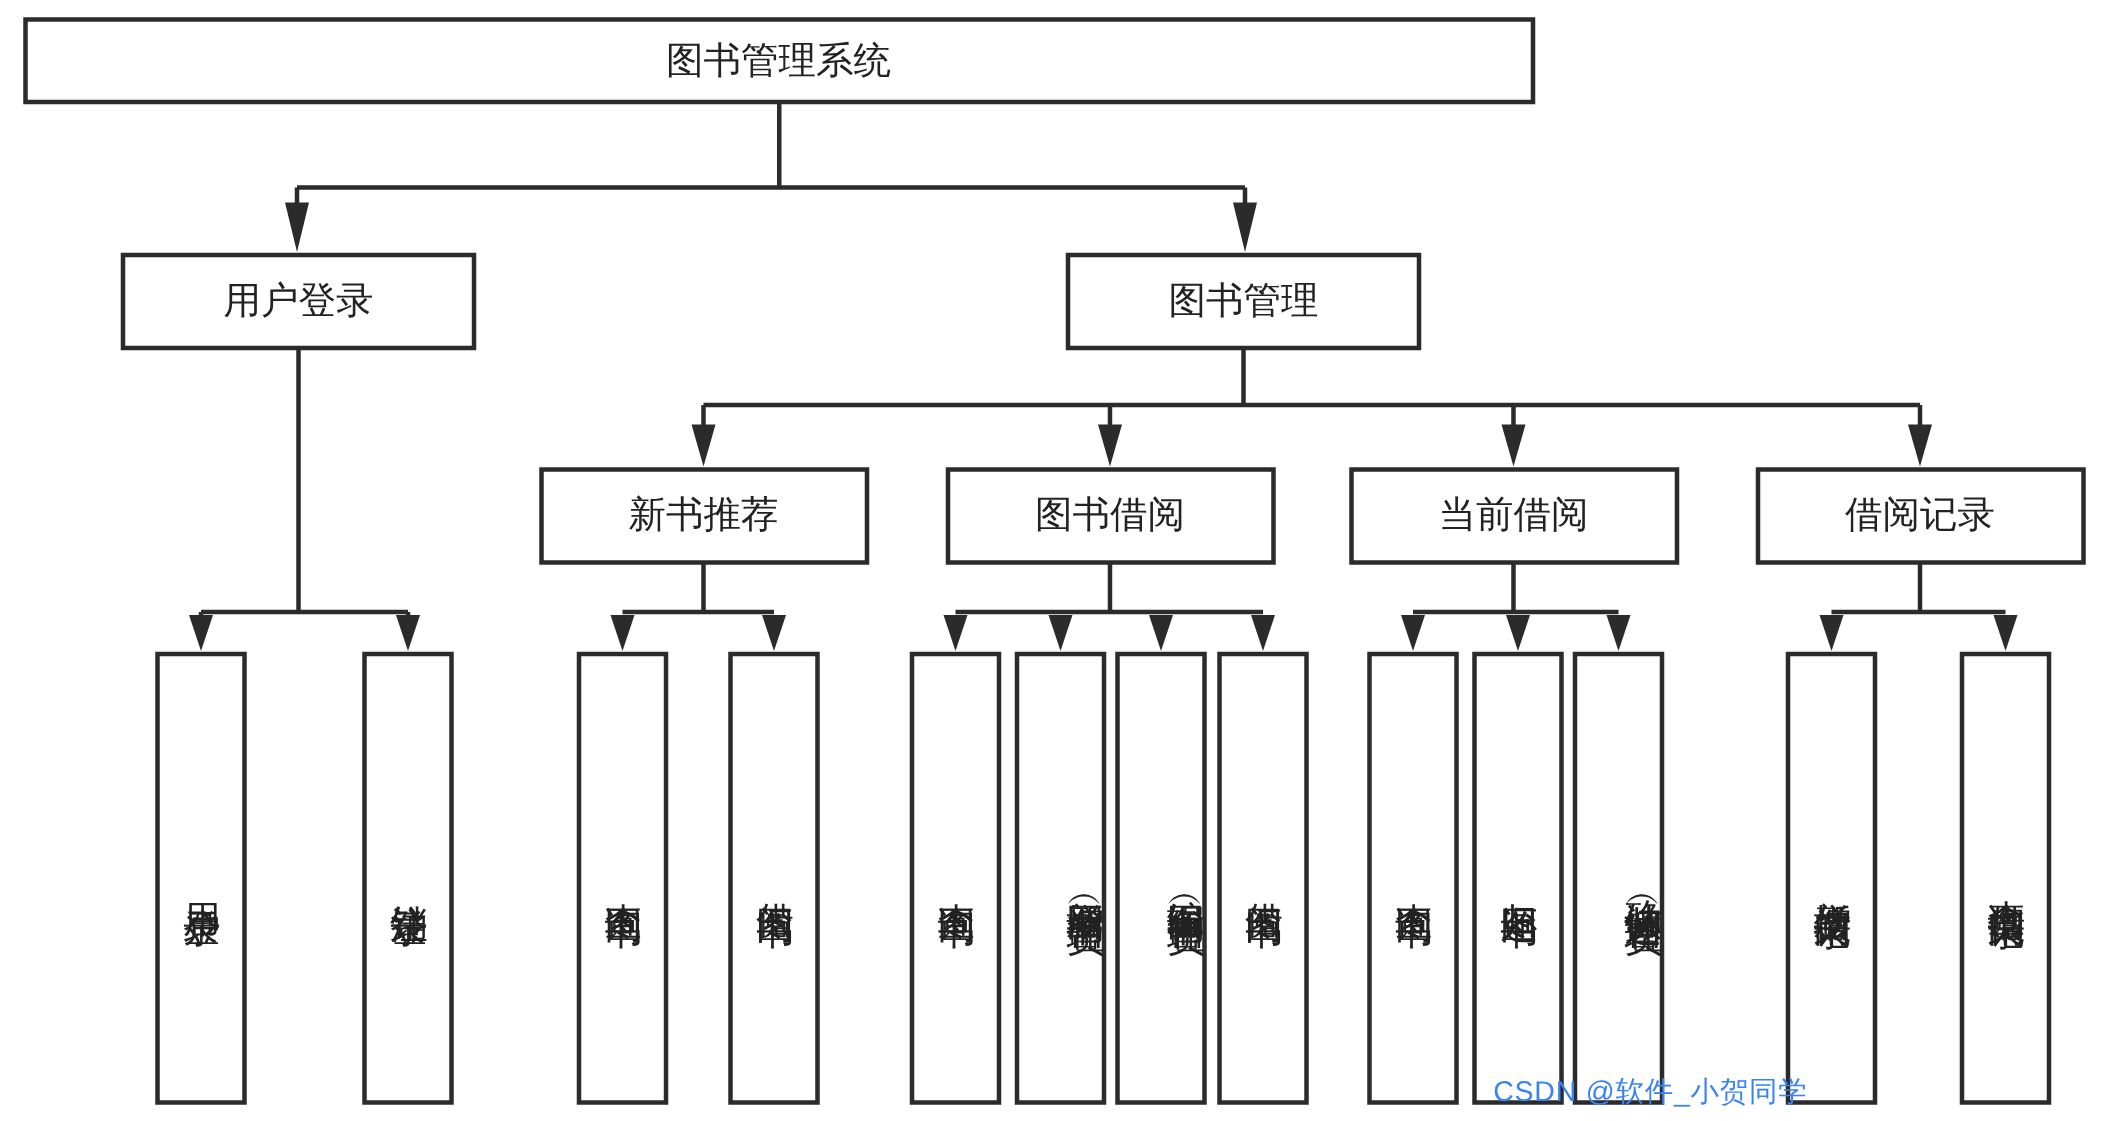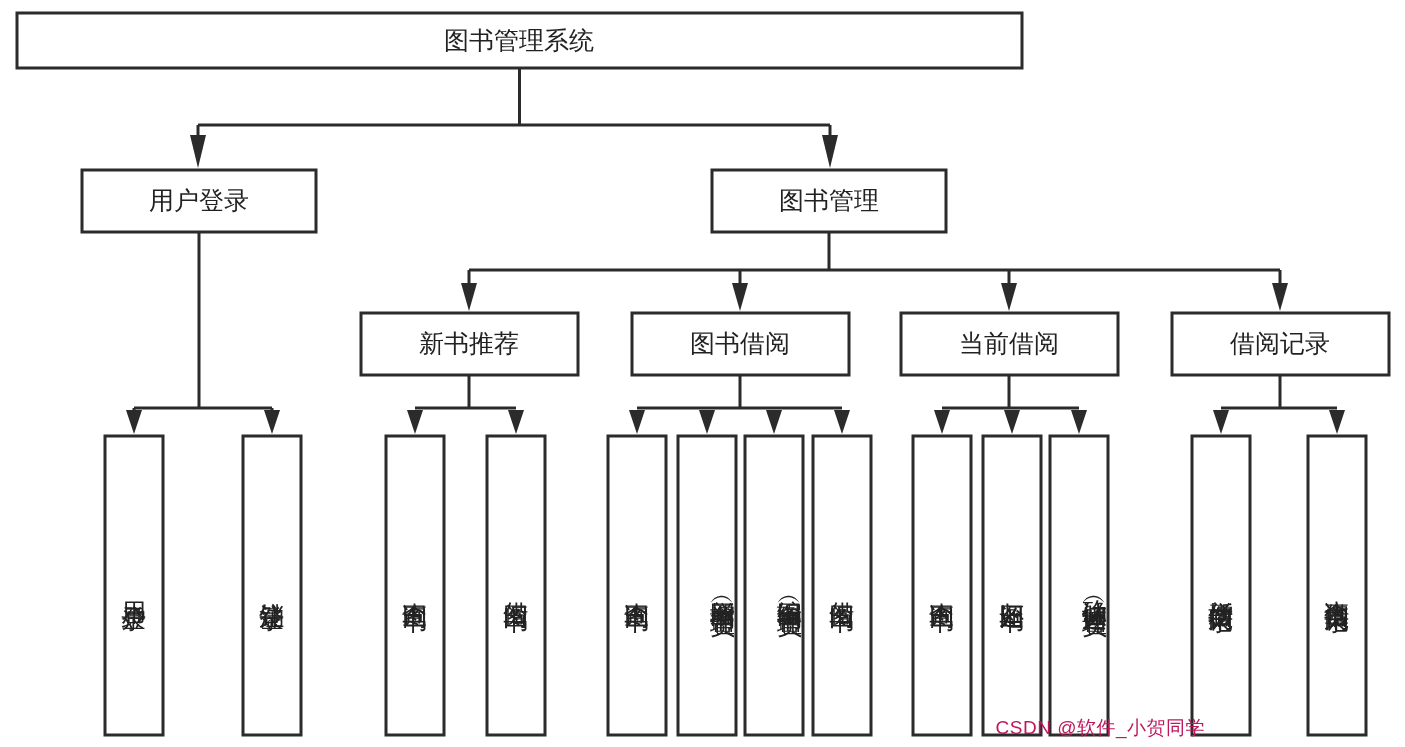--- a/index.html
+++ b/index.html
@@ -62,21 +62,21 @@
     text-align: center;
     white-space: nowrap;
     pointer-events: none;
   }
   .watermark {
     position: absolute;
     right: 8px;
     bottom: 6px;
     font-family: "Liberation Sans", "DejaVu Sans", sans-serif;
     font-size: 19px;
-    color: #be185d;
+    color: #3b82f6;
     letter-spacing: 0.5px;
     white-space: nowrap;
   }
 </style>
 </head>
 <body>
 
 <div id="diagram-root">
 
   <svg class="diagram-canvas" viewBox="0 0 1405 747">

